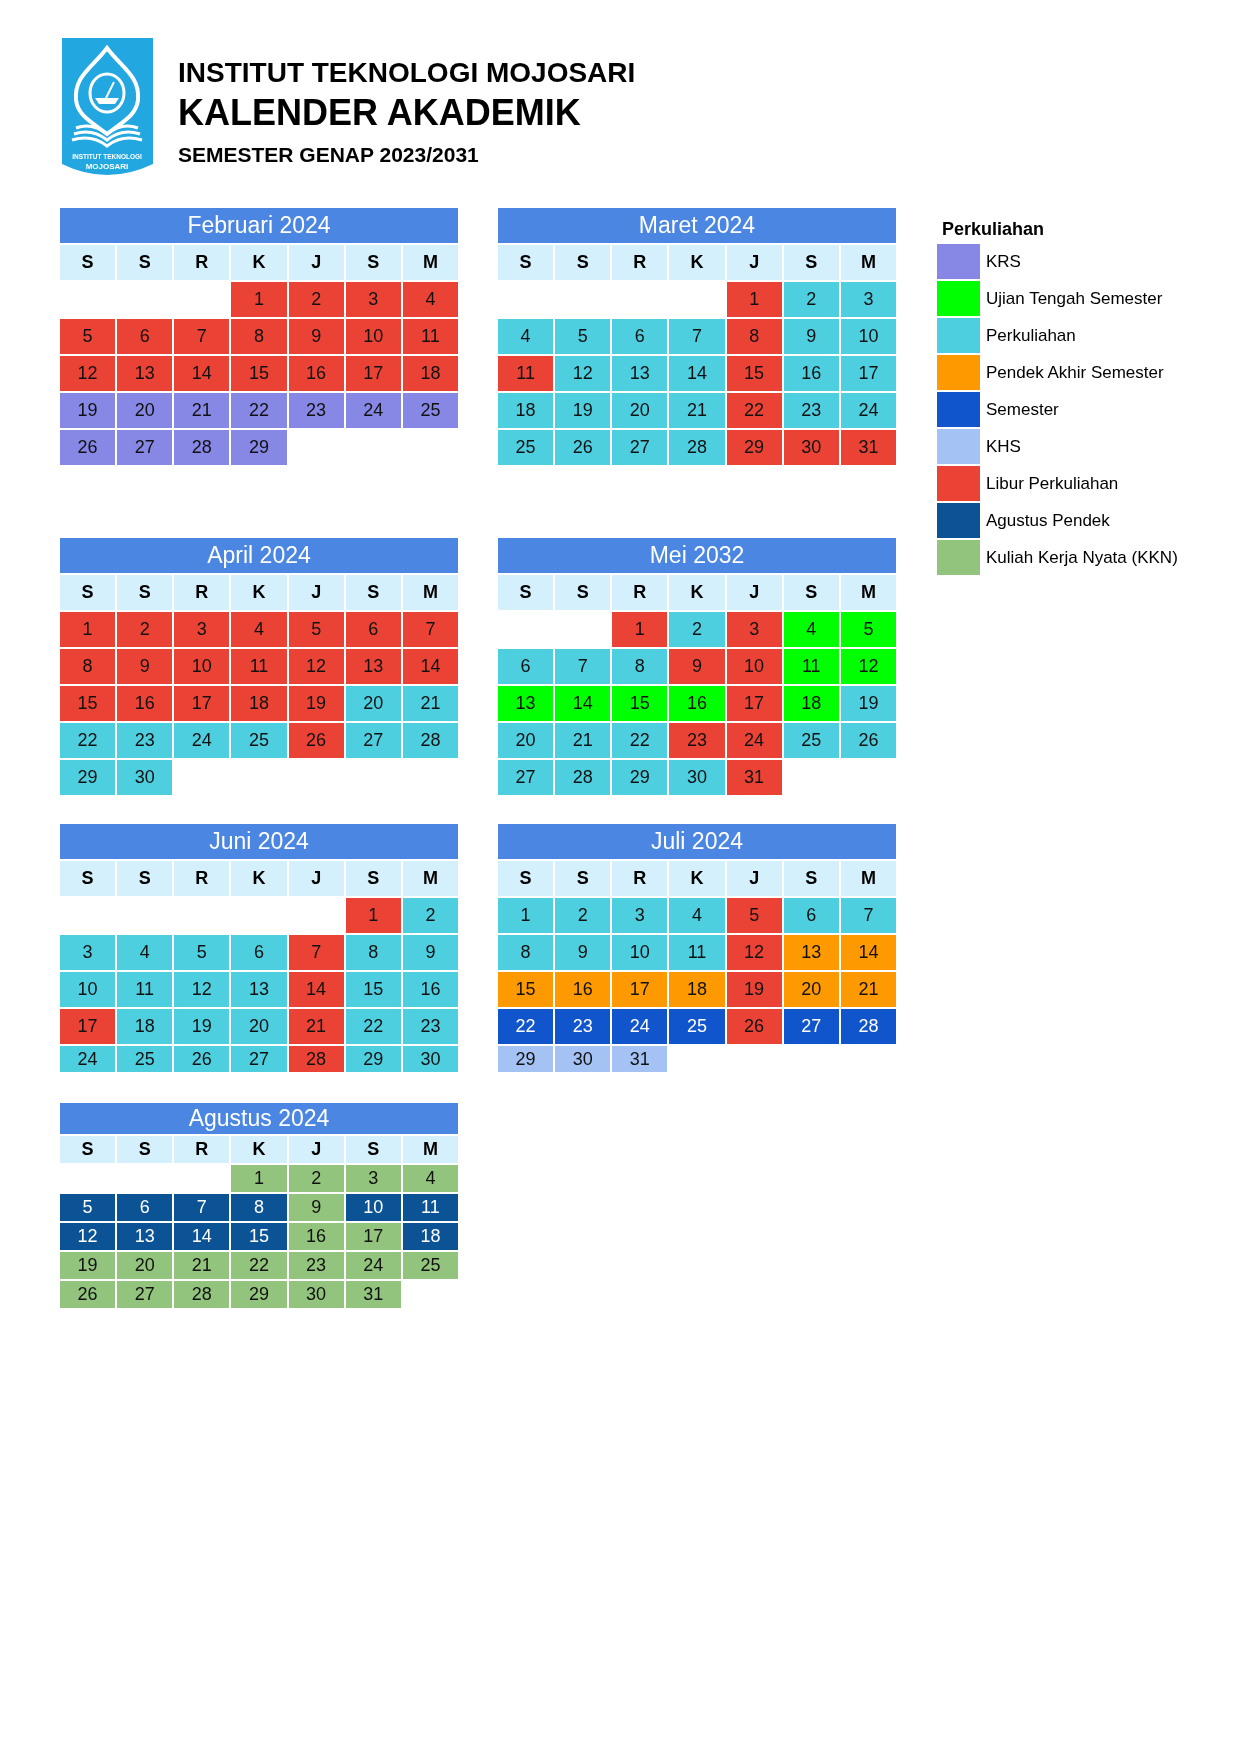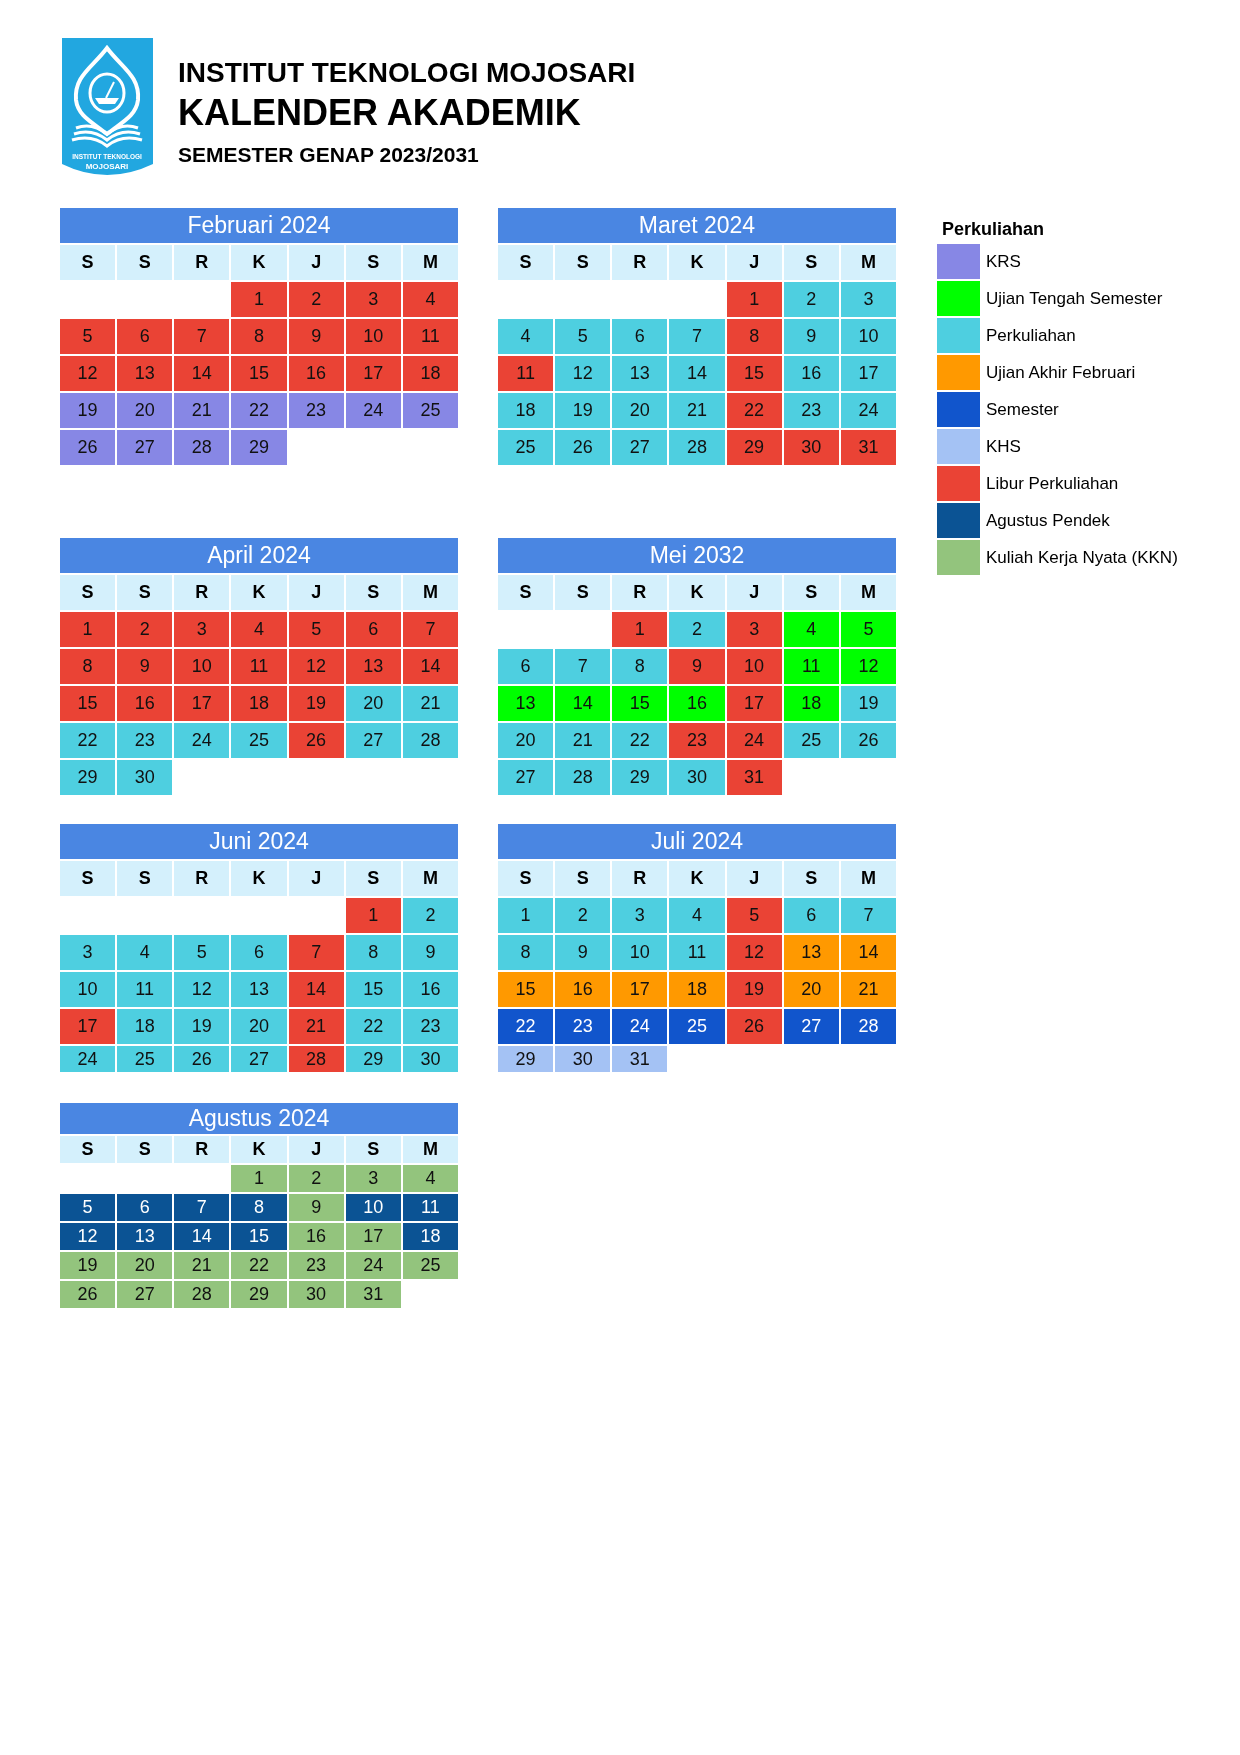--- a/index.html
+++ b/index.html
@@ -368,21 +368,21 @@
       <div class="legend-row">
         <div class="swatch" style="background: rgb(0, 255, 0);"></div>
         <span class="legend-label">Ujian Tengah Semester</span>
       </div>
       <div class="legend-row">
         <div class="swatch" style="background: rgb(78, 207, 224);"></div>
         <span class="legend-label">Perkuliahan</span>
       </div>
       <div class="legend-row">
         <div class="swatch" style="background: rgb(255, 153, 0);"></div>
-        <span class="legend-label">Ujian Akhir Februari</span>
+        <span class="legend-label">Pendek Akhir Semester</span>
       </div>
       <div class="legend-row">
         <div class="swatch" style="background: rgb(17, 85, 204);"></div>
         <span class="legend-label">Semester</span>
       </div>
       <div class="legend-row">
         <div class="swatch" style="background: rgb(164, 194, 244);"></div>
         <span class="legend-label">KHS</span>
       </div>
       <div class="legend-row">

